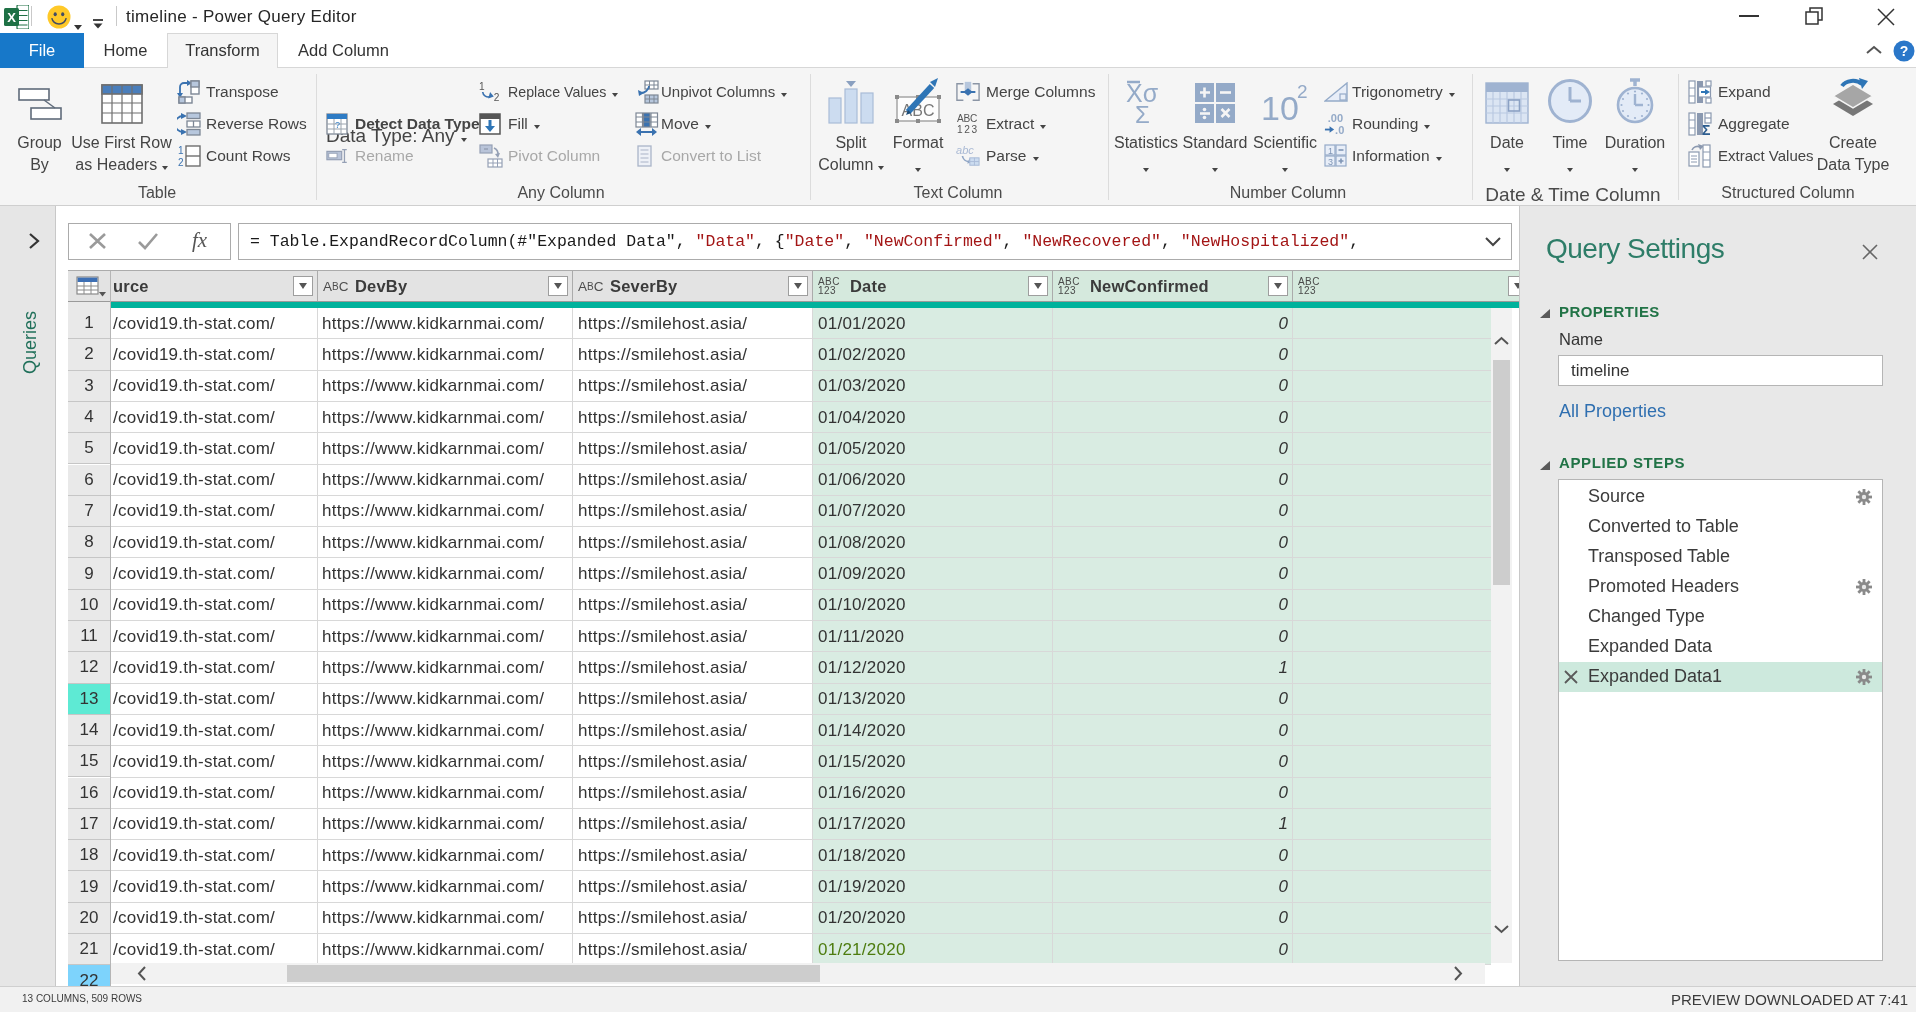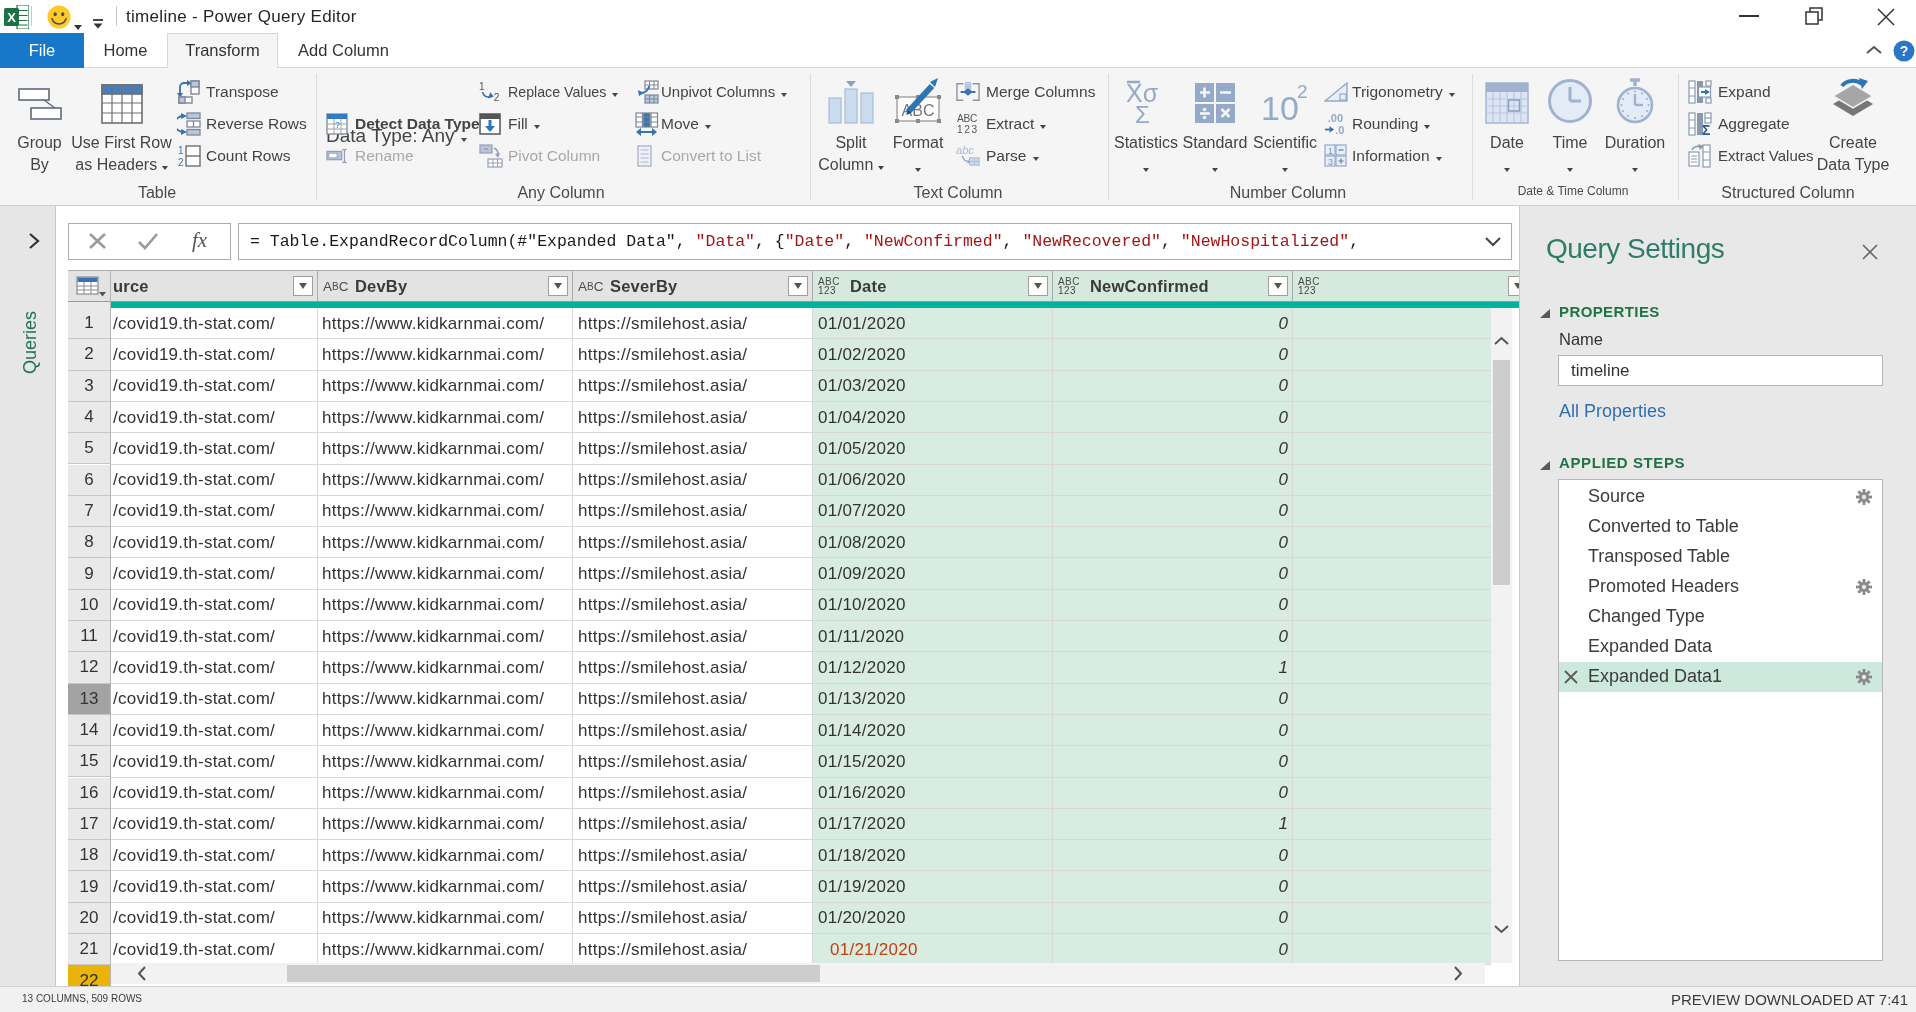--- a/index.html
+++ b/index.html
@@ -43,21 +43,21 @@
 <div style="position:absolute;left:0;top:68px;width:1916px;height:138px;background:#f5f5f5;border-bottom:1px solid #cfcfcf;"></div>
 <div style="position:absolute;left:316px;top:74px;width:1px;height:126px;background:#dcdcdc;"></div>
 <div style="position:absolute;left:810px;top:74px;width:1px;height:126px;background:#dcdcdc;"></div>
 <div style="position:absolute;left:1108px;top:74px;width:1px;height:126px;background:#dcdcdc;"></div>
 <div style="position:absolute;left:1472px;top:74px;width:1px;height:126px;background:#dcdcdc;"></div>
 <div style="position:absolute;left:1678px;top:74px;width:1px;height:126px;background:#dcdcdc;"></div>
 <div style="position:absolute;left:7px;top:184px;width:300px;text-align:center;font-size:16px;color:#4a4a4a;">Table</div>
 <div style="position:absolute;left:411px;top:184px;width:300px;text-align:center;font-size:16px;color:#4a4a4a;">Any Column</div>
 <div style="position:absolute;left:808px;top:184px;width:300px;text-align:center;font-size:16px;color:#4a4a4a;">Text Column</div>
 <div style="position:absolute;left:1138px;top:184px;width:300px;text-align:center;font-size:16px;color:#4a4a4a;">Number Column</div>
-<div style="position:absolute;left:1423px;top:184px;width:300px;text-align:center;font-size:12px;color:#4a4a4a;">Date &amp; Time Column</div>
+<div style="position:absolute;left:1423px;top:184px;width:300px;text-align:center;font-size:19px;color:#4a4a4a;">Date &amp; Time Column</div>
 <div style="position:absolute;left:1638px;top:184px;width:300px;text-align:center;font-size:16px;color:#4a4a4a;">Structured Column</div>
 <div style="position:absolute;left:1864px;top:43px;"><svg width="20" height="14" viewBox="0 0 20 14">
         <path d="M3 10l7-6 7 6" fill="none" stroke="#555" stroke-width="2"></path>
       </svg></div>
 <div style="position:absolute;left:1893px;top:40px;"><svg width="22" height="22" viewBox="0 0 22 22">
         <circle cx="11" cy="11" r="10.5" fill="#2a77c9"></circle>
         <text x="11" y="16" font-size="14" font-weight="bold" fill="#fff" text-anchor="middle" font-family="Liberation Sans">?</text>
       </svg></div>
 <div style="position:absolute;left:17.5px;top:84px;"><svg width="44" height="40" viewBox="0 0 44 40">
         <rect x="1" y="5" width="30" height="11" fill="#fff" stroke="#5f6b7a" stroke-width="1.6"></rect>
@@ -569,21 +569,21 @@
     <div style="position:absolute;left:812px;top:652.3px;width:679px;height:31.3px;background:#d9ece2;"></div>
     <div style="position:absolute;left:111px;top:682.5999999999999px;width:1380px;height:1px;background:#d8d8d8;"></div>
     <div style="position:absolute;left:68px;top:652.3px;width:42px;height:31.3px;background:#e9e9e9;border-bottom:1px solid #c6c6c6;display:flex;align-items:center;justify-content:center;font-size:17px;color:#333;">12</div>
     <div style="position:absolute;left:113px;top:657.9499999999999px;height:20px;display:flex;align-items:center;font-size:17px;letter-spacing:0.25px;color:#333;">/covid19.th-stat.com/</div>
     <div style="position:absolute;left:322px;top:657.9499999999999px;height:20px;display:flex;align-items:center;font-size:17px;letter-spacing:0.25px;color:#333;">https://www.kidkarnmai.com/</div>
     <div style="position:absolute;left:578px;top:657.9499999999999px;height:20px;display:flex;align-items:center;font-size:17px;letter-spacing:0.25px;color:#333;">https://smilehost.asia/</div>
     <div style="position:absolute;left:818px;top:657.9499999999999px;height:20px;display:flex;align-items:center;font-size:17px;letter-spacing:0.25px;color:#333;">01/12/2020</div>
     <div style="position:absolute;left:1052px;top:657.9499999999999px;width:236px;height:20px;display:flex;align-items:center;justify-content:flex-end;font-size:17px;font-style:italic;color:#333;">1</div>
     <div style="position:absolute;left:812px;top:683.6px;width:679px;height:31.3px;background:#d9ece2;"></div>
     <div style="position:absolute;left:111px;top:713.9px;width:1380px;height:1px;background:#d8d8d8;"></div>
-    <div style="position:absolute;left:68px;top:683.6px;width:42px;height:31.3px;background:#a3a3a3;border-bottom:1px solid #c6c6c6;display:flex;align-items:center;justify-content:center;font-size:17px;color:#333;">13</div>
+    <div style="position:absolute;left:68px;top:683.6px;width:42px;height:31.3px;background:#5eead4;border-bottom:1px solid #c6c6c6;display:flex;align-items:center;justify-content:center;font-size:17px;color:#333;">13</div>
     <div style="position:absolute;left:113px;top:689.25px;height:20px;display:flex;align-items:center;font-size:17px;letter-spacing:0.25px;color:#333;">/covid19.th-stat.com/</div>
     <div style="position:absolute;left:322px;top:689.25px;height:20px;display:flex;align-items:center;font-size:17px;letter-spacing:0.25px;color:#333;">https://www.kidkarnmai.com/</div>
     <div style="position:absolute;left:578px;top:689.25px;height:20px;display:flex;align-items:center;font-size:17px;letter-spacing:0.25px;color:#333;">https://smilehost.asia/</div>
     <div style="position:absolute;left:818px;top:689.25px;height:20px;display:flex;align-items:center;font-size:17px;letter-spacing:0.25px;color:#333;">01/13/2020</div>
     <div style="position:absolute;left:1052px;top:689.25px;width:236px;height:20px;display:flex;align-items:center;justify-content:flex-end;font-size:17px;font-style:italic;color:#333;">0</div>
     <div style="position:absolute;left:812px;top:714.9000000000001px;width:679px;height:31.3px;background:#d9ece2;"></div>
     <div style="position:absolute;left:111px;top:745.2px;width:1380px;height:1px;background:#d8d8d8;"></div>
     <div style="position:absolute;left:68px;top:714.9000000000001px;width:42px;height:31.3px;background:#e9e9e9;border-bottom:1px solid #c6c6c6;display:flex;align-items:center;justify-content:center;font-size:17px;color:#333;">14</div>
     <div style="position:absolute;left:113px;top:720.5500000000001px;height:20px;display:flex;align-items:center;font-size:17px;letter-spacing:0.25px;color:#333;">/covid19.th-stat.com/</div>
     <div style="position:absolute;left:322px;top:720.5500000000001px;height:20px;display:flex;align-items:center;font-size:17px;letter-spacing:0.25px;color:#333;">https://www.kidkarnmai.com/</div>
@@ -637,23 +637,23 @@
     <div style="position:absolute;left:322px;top:908.35px;height:20px;display:flex;align-items:center;font-size:17px;letter-spacing:0.25px;color:#333;">https://www.kidkarnmai.com/</div>
     <div style="position:absolute;left:578px;top:908.35px;height:20px;display:flex;align-items:center;font-size:17px;letter-spacing:0.25px;color:#333;">https://smilehost.asia/</div>
     <div style="position:absolute;left:818px;top:908.35px;height:20px;display:flex;align-items:center;font-size:17px;letter-spacing:0.25px;color:#333;">01/20/2020</div>
     <div style="position:absolute;left:1052px;top:908.35px;width:236px;height:20px;display:flex;align-items:center;justify-content:flex-end;font-size:17px;font-style:italic;color:#333;">0</div>
     <div style="position:absolute;left:812px;top:934.0px;width:679px;height:31.3px;background:#d9ece2;"></div>
     <div style="position:absolute;left:111px;top:964.3px;width:1380px;height:1px;background:#d8d8d8;"></div>
     <div style="position:absolute;left:68px;top:934.0px;width:42px;height:31.3px;background:#e9e9e9;border-bottom:1px solid #c6c6c6;display:flex;align-items:center;justify-content:center;font-size:17px;color:#333;">21</div>
     <div style="position:absolute;left:113px;top:939.65px;height:20px;display:flex;align-items:center;font-size:17px;letter-spacing:0.25px;color:#333;">/covid19.th-stat.com/</div>
     <div style="position:absolute;left:322px;top:939.65px;height:20px;display:flex;align-items:center;font-size:17px;letter-spacing:0.25px;color:#333;">https://www.kidkarnmai.com/</div>
     <div style="position:absolute;left:578px;top:939.65px;height:20px;display:flex;align-items:center;font-size:17px;letter-spacing:0.25px;color:#333;">https://smilehost.asia/</div>
-    <div style="position:absolute;left:818px;top:939.65px;height:20px;display:flex;align-items:center;font-size:17px;letter-spacing:0.25px;color:#c2410c;margin-left:12px;">01/21/2020</div>
+    <div style="position:absolute;left:818px;top:939.65px;height:20px;display:flex;align-items:center;font-size:17px;letter-spacing:0.25px;color:#4d7c0f;">01/21/2020</div>
     <div style="position:absolute;left:1052px;top:939.65px;width:236px;height:20px;display:flex;align-items:center;justify-content:flex-end;font-size:17px;font-style:italic;color:#333;">0</div>
-<div style="position:absolute;left:68px;top:965.3000000000001px;width:42px;height:30px;background:#eab308;display:flex;align-items:flex-start;justify-content:center;font-size:17px;color:#333;padding-top:6px;">22</div>
+<div style="position:absolute;left:68px;top:965.3000000000001px;width:42px;height:30px;background:#7dd3fc;display:flex;align-items:flex-start;justify-content:center;font-size:17px;color:#333;padding-top:6px;">22</div>
 <div style="position:absolute;left:110px;top:271px;width:1px;height:716.3000000000001px;background:#b5b5b5;"></div>
 <div style="position:absolute;left:68px;top:302px;width:42px;height:6px;background:#e9e9e9;"></div>
 <div style="position:absolute;left:317px;top:308.0px;width:1px;height:657.3000000000001px;background:#d8d8d8;"></div>
 <div style="position:absolute;left:572px;top:308.0px;width:1px;height:657.3000000000001px;background:#d8d8d8;"></div>
 <div style="position:absolute;left:812px;top:308.0px;width:1px;height:657.3000000000001px;background:#d8d8d8;"></div>
 <div style="position:absolute;left:1052px;top:308.0px;width:1px;height:657.3000000000001px;background:#d8d8d8;"></div>
 <div style="position:absolute;left:1292px;top:308.0px;width:1px;height:657.3000000000001px;background:#d8d8d8;"></div>
 <div style="position:absolute;left:1491px;top:308px;width:21px;height:655px;background:#f2f2f2;"></div>
 <div style="position:absolute;left:1494px;top:333px;"><svg width="15" height="12" viewBox="0 0 15 12">
         <path d="M1 9l6.5-6 6.5 6" fill="none" stroke="#555" stroke-width="2"></path>

